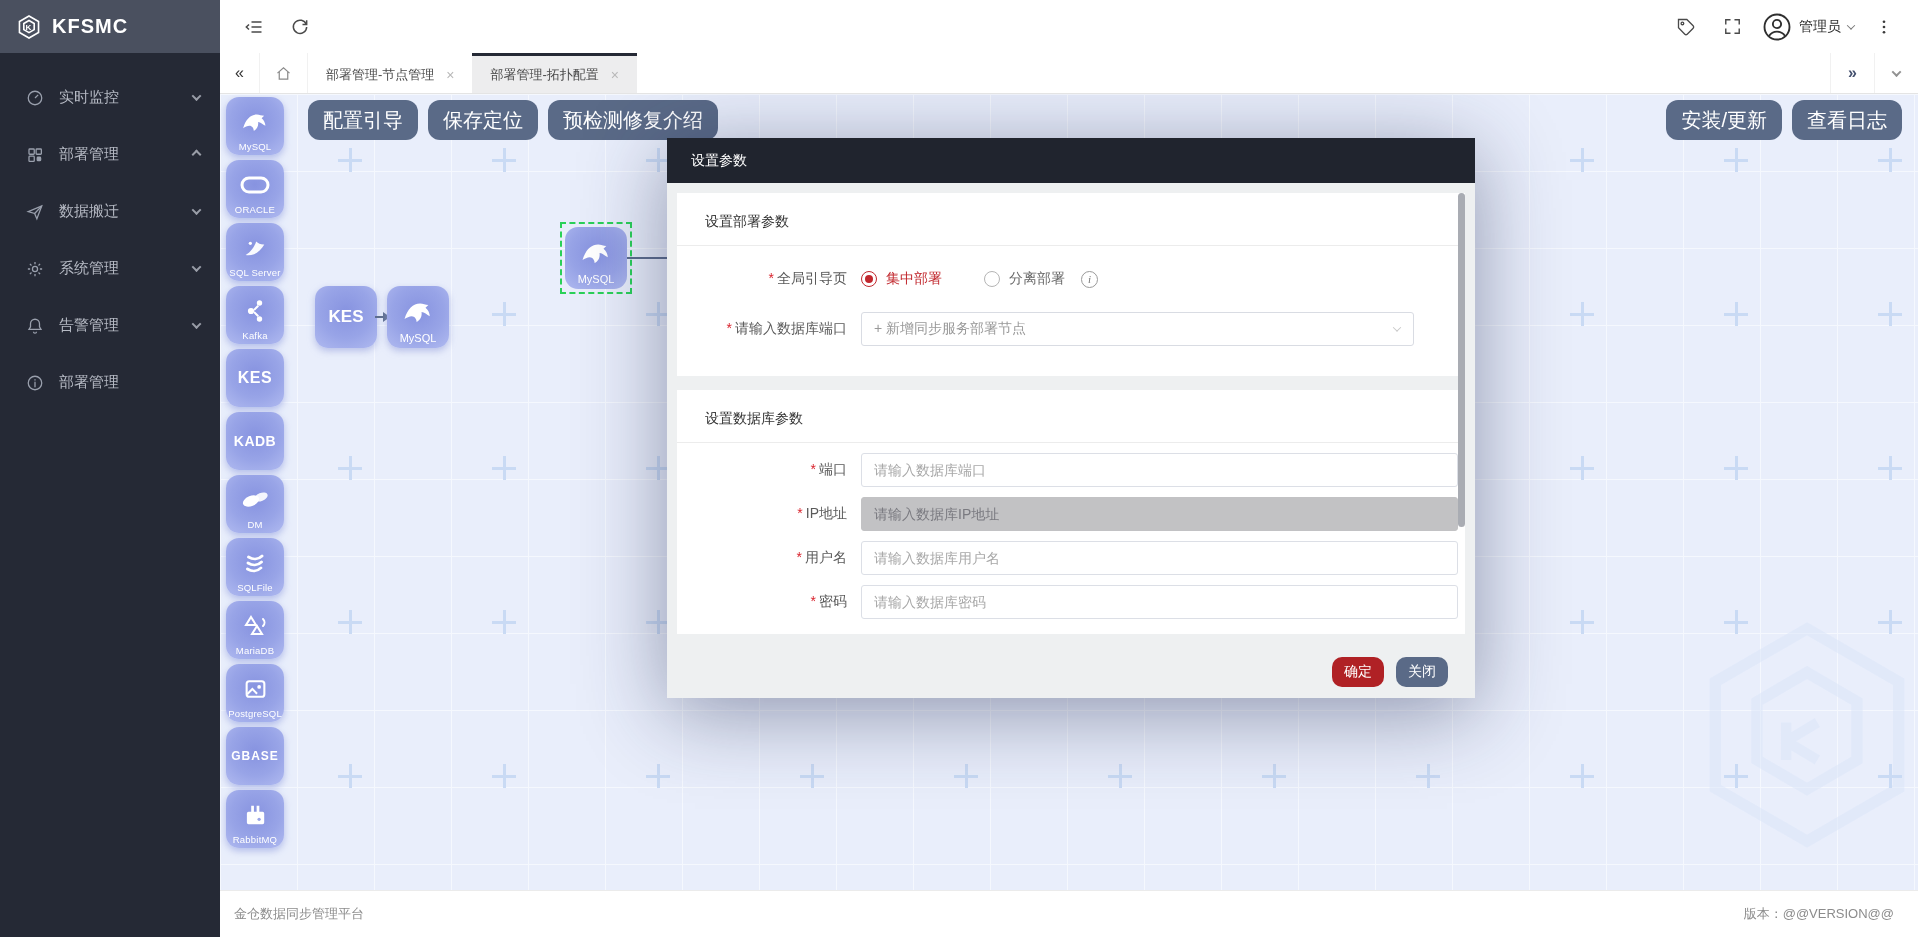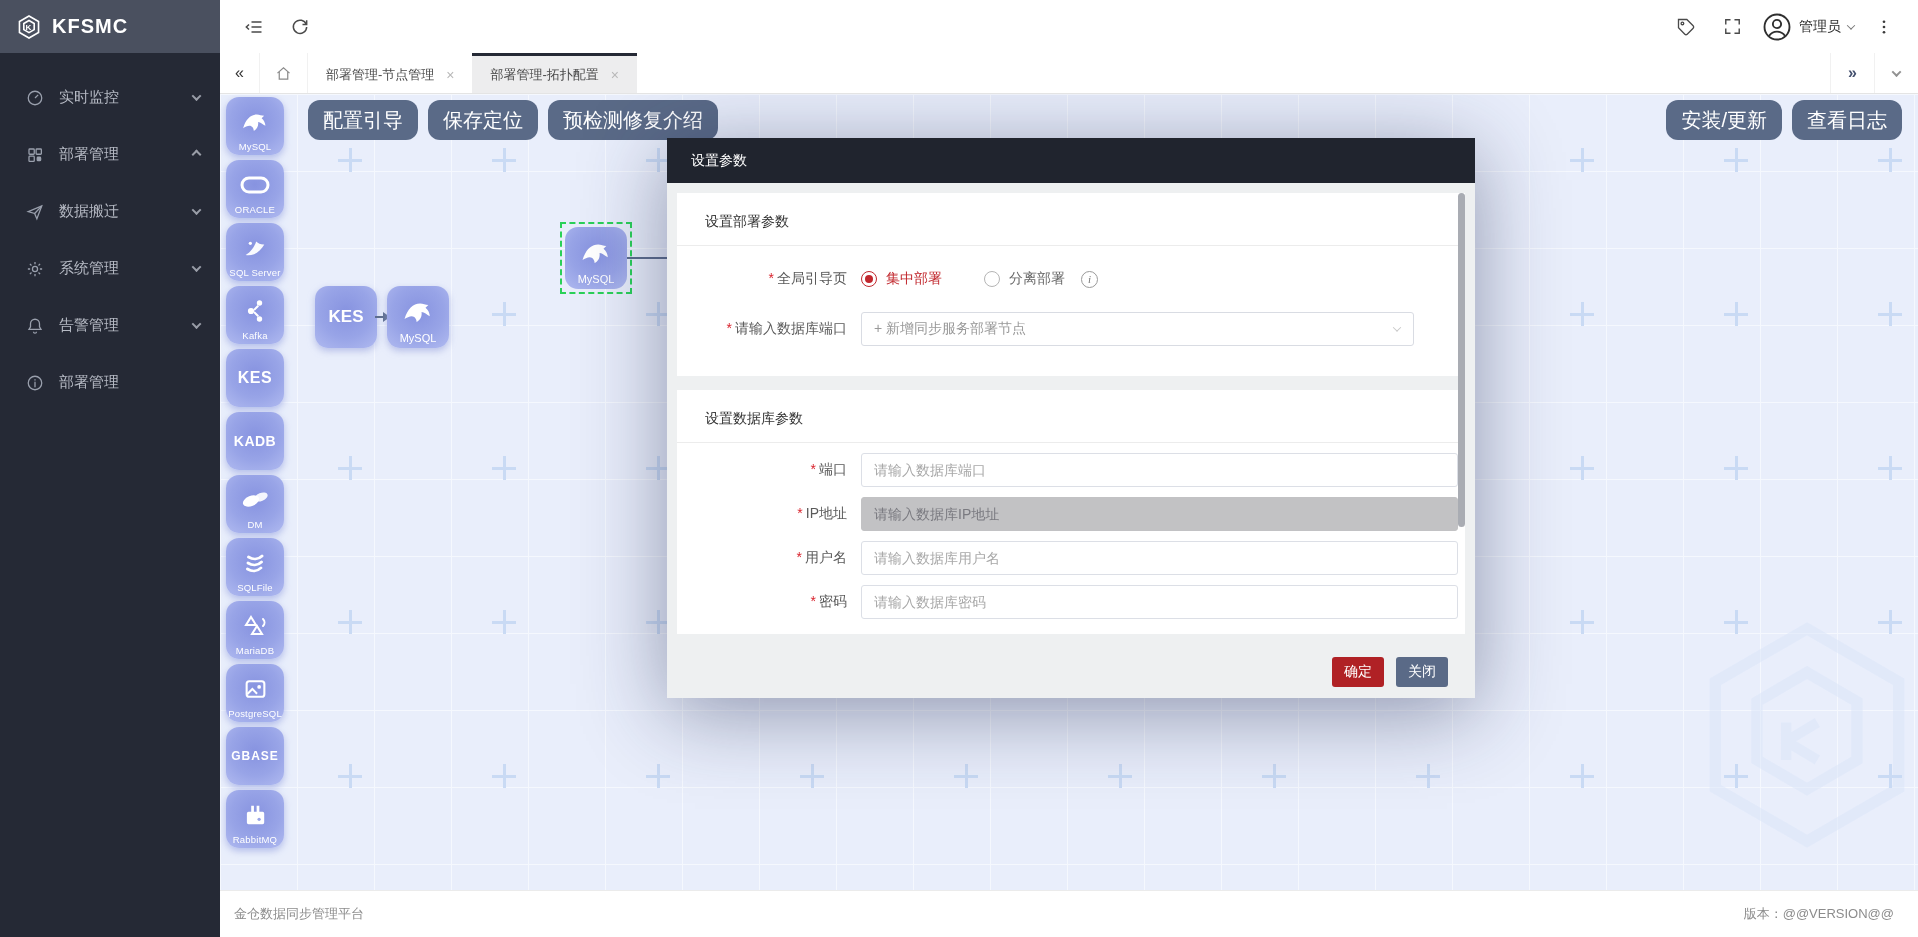--- a/index.html
+++ b/index.html
@@ -96,21 +96,21 @@
   .select .chev{position:absolute;right:13px;color:#bbb;width:6px;height:6px;border-width:1.5px}
   .card1{padding-bottom:30px}
   .tinput{width:597px;height:34px;border:1px solid #dcdfe6;border-radius:3px;padding:0 12px;font-size:14px;color:#666;background:#fff;font-family:inherit}
   .tinput::placeholder{color:#a8a8a8}
   .tinput.disabled{background:#c2c2c4;border-color:#c2c2c4}
   .tinput.disabled::placeholder{color:#7a7a80}
   .db .frow{margin-top:10px}
   .db .frow:first-of-type{margin-top:18px}
   .mscroll{position:absolute;right:0;top:0;width:7px;height:334px;background:#a9acb3;border-radius:4px;z-index:11}
   .modal-footer{height:52px;min-height:52px;display:flex;align-items:center;justify-content:flex-end;gap:12px;padding:0 27px}
-  .btn-sm{height:30px;padding:0 12px;font-size:14px;border-radius:3px}
+  .btn-sm{height:30px;padding:0 12px;font-size:14px;border-radius:10px}
   .btn-red{background:#b02125}
 
   
   .pfooter{height:47px;min-height:47px;background:#fff;border-top:1px solid #ebebeb;display:flex;align-items:center;
     padding:0 24px 0 14px;color:#8c8c8c;font-size:13px}
   .pfooter .spacer{flex:1}
 </style>
 </head>
 <body>
 

